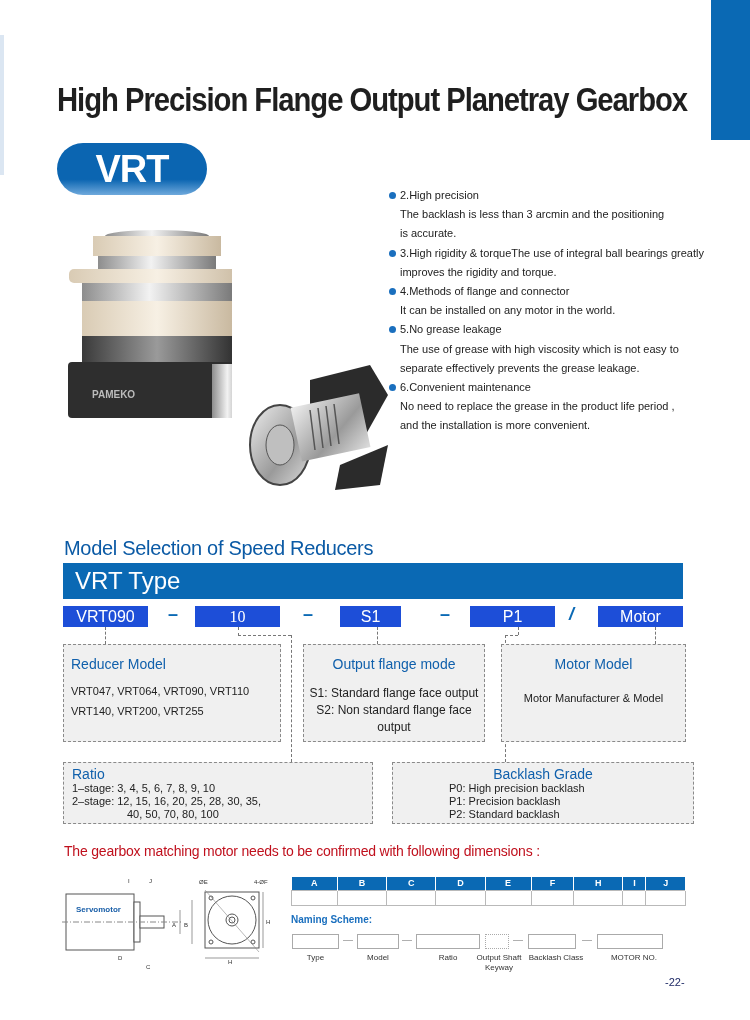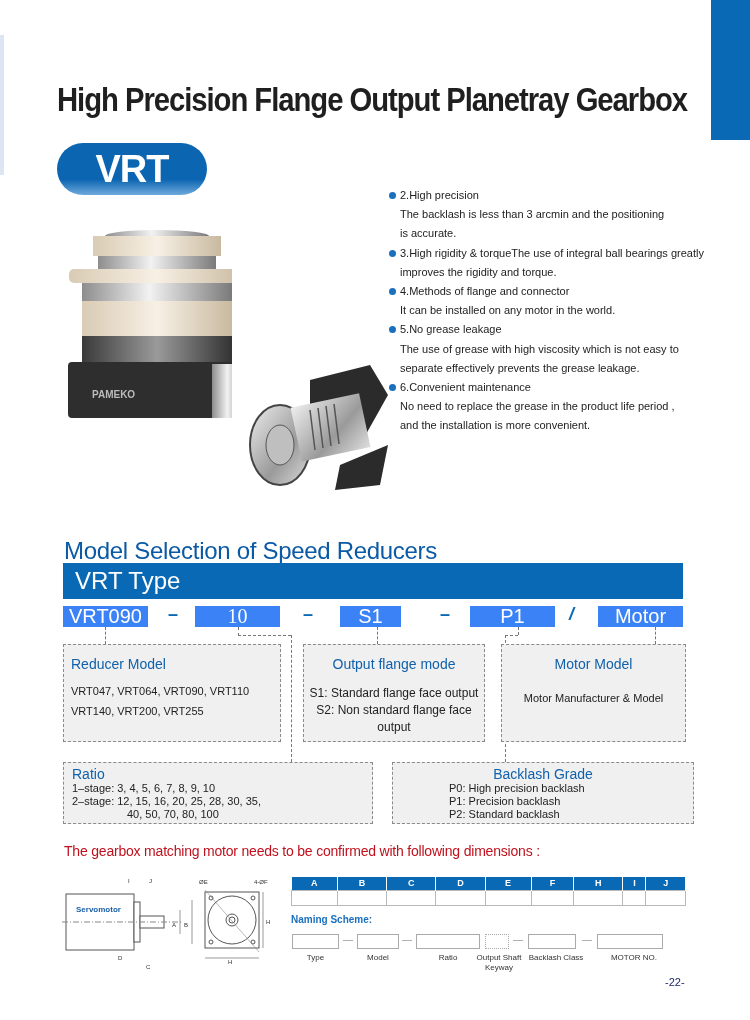--- a/index.html
+++ b/index.html
@@ -11,23 +11,23 @@
   .vrt-pill { left: 57px; top: 143px; width: 150px; height: 52px; border-radius: 26px; background: linear-gradient(180deg, #0b65b1 0%, #0b65b1 70%, #6fa9dc 100%); color: #fff; font-size: 38px; font-weight: bold; display: flex; align-items: center; justify-content: center; letter-spacing: -1px; }
   
   .gearbox { left: 62px; top: 222px; width: 170px; height: 200px; }
   .cutaway { left: 240px; top: 365px; width: 150px; height: 125px; }
   
   .features { left: 386px; top: 186px; width: 320px; font-size: 11px; line-height: 19.2px; color: #222; }
   .feat-title { position: relative; padding-left: 14px; }
   .feat-title::before { content: ""; position: absolute; left: 3px; top: 6px; width: 7px; height: 7px; border-radius: 50%; background: #1a6fbe; }
   .feat-desc { padding-left: 14px; }
   
-  .section-title { left: 64px; top: 537px; font-size: 24px; color: #0b5aa5; letter-spacing: -0.3px; }
+  .section-title { left: 64px; top: 537px; font-size: 20px; color: #0b5aa5; letter-spacing: -0.3px; }
   .type-bar { left: 63px; top: 563px; width: 620px; height: 36px; background: #0a69b4; color: #fff; font-size: 24px; padding-left: 12px; line-height: 36px; }
-  .code-box { top: 606px; height: 21px; background: #3b82f6; color: #fff; font-size: 20px; text-align: center; line-height: 21px; }
+  .code-box { top: 606px; height: 21px; background: #1d4ed8; color: #fff; font-size: 16px; text-align: center; line-height: 21px; }
   .code-sep { top: 604px; color: #0a69b4; font-size: 18px; font-weight: bold; }
   .dash-box { border: 1.5px dashed #8a8a8a; background: #f0f0f0; }
   .box-title { color: #1060ac; font-size: 14px; }
   .dline { border-color: #777; border-style: dashed; border-width: 0; }
   .box-text { font-size: 11px; color: #222; }
   .red-note { left: 64px; top: 843px; font-size: 14px; color: #c0101d; letter-spacing: -0.2px; }
   
   .dim-table { left: 291px; top: 877px; width: 395px; border-collapse: collapse; }
   .dim-table th { background: #0a69b4; color: #fff; font-size: 9px; height: 13px; font-weight: bold; border-right: 1px solid #fff; }
   .dim-table td { height: 15px; border: 1px solid #b9b9b9; }

